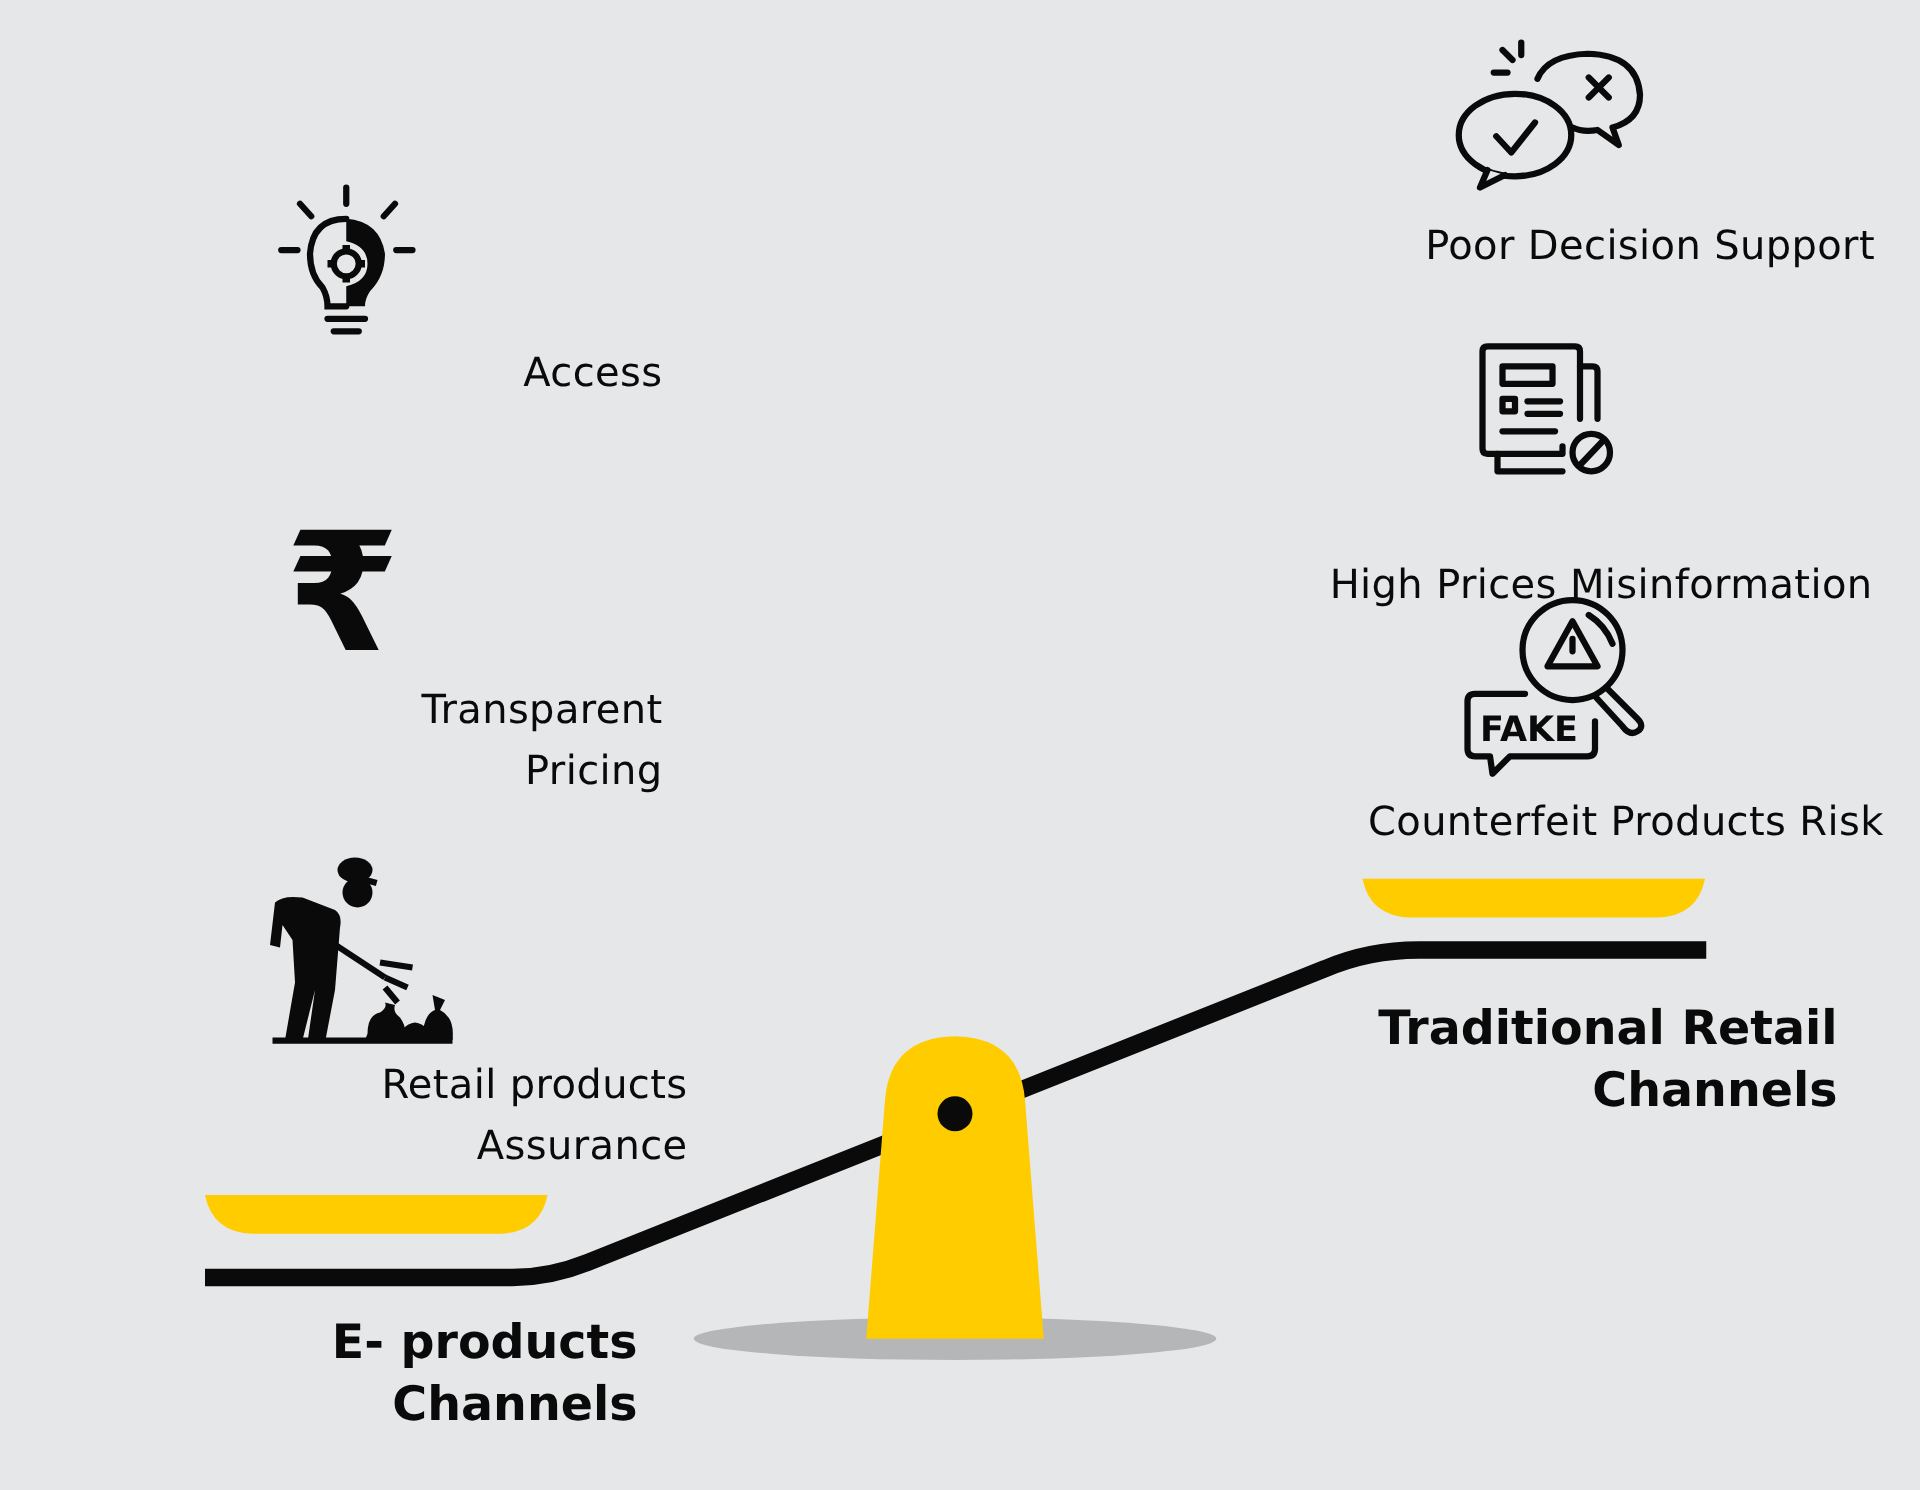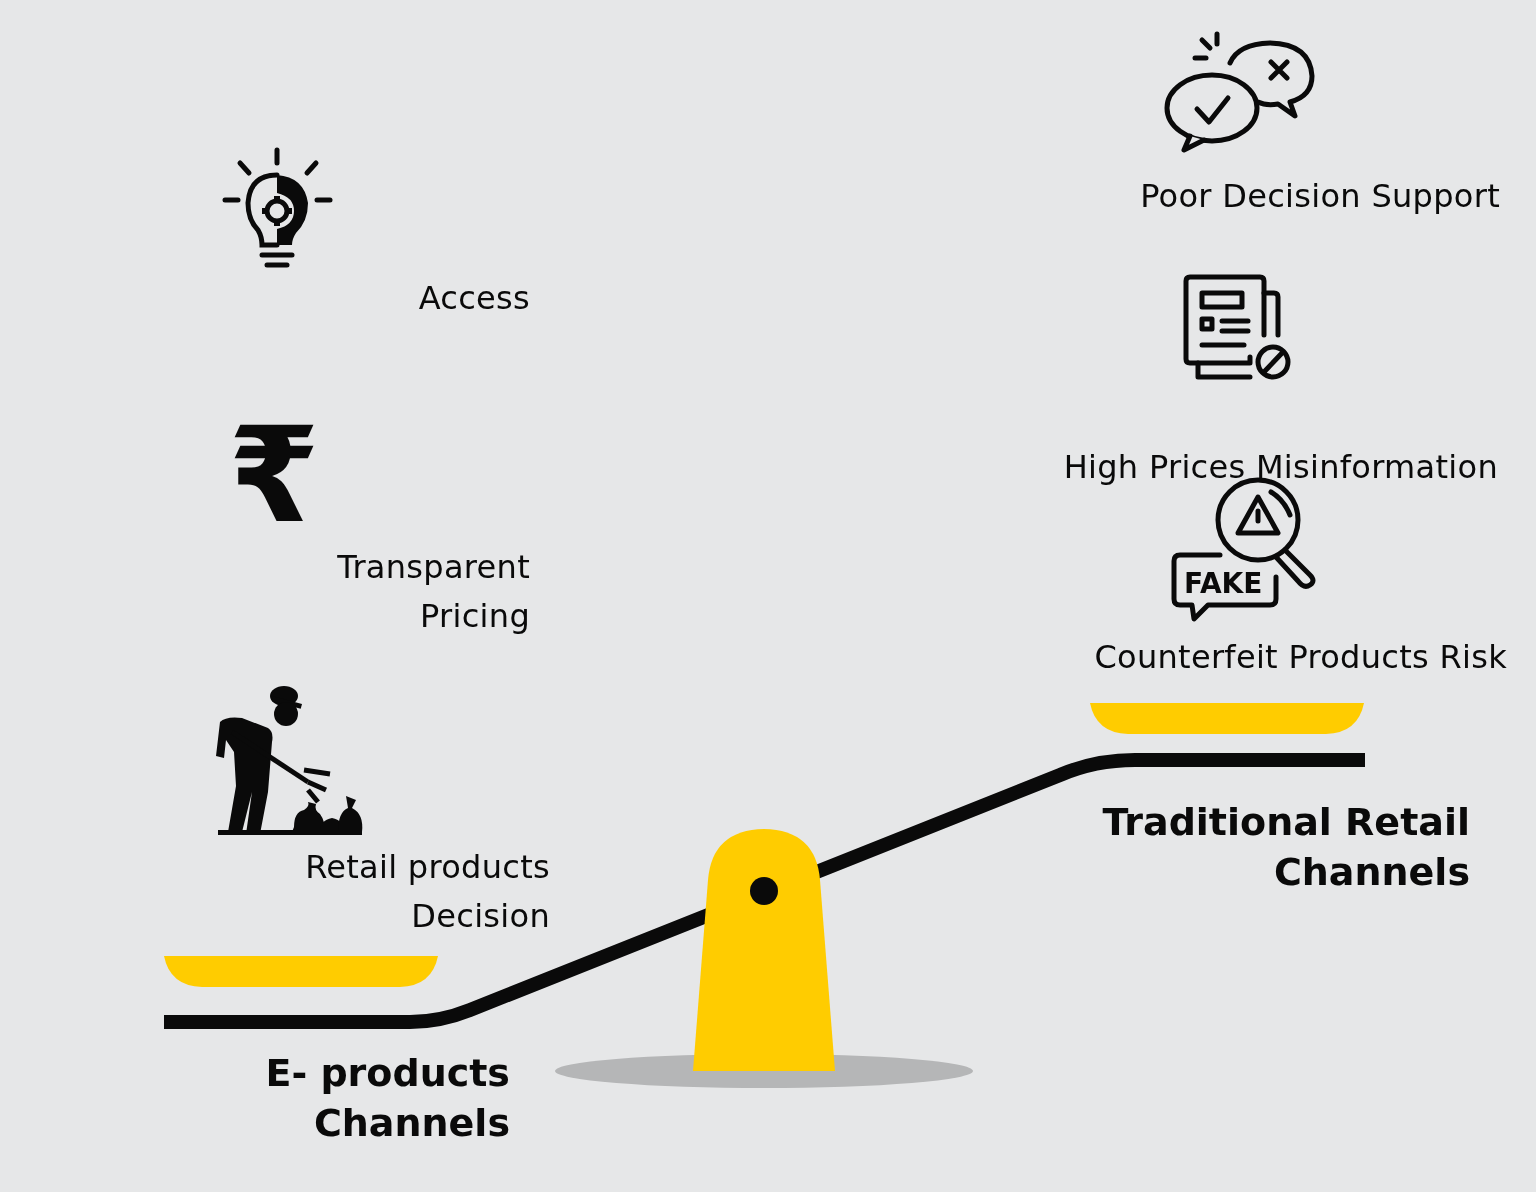--- a/index.html
+++ b/index.html
@@ -81,21 +81,21 @@
     <line x1="20" y1="50" x2="96" y2="100" stroke="#0a0a0a" stroke-width="5"></line>
     <path d="M92 88 L118 92 M96 100 L114 108 M96 108 L106 120" stroke="#0a0a0a" stroke-width="5" fill="none"></path>
     <path d="M82 145 Q82 130 92 128 Q98 124 96 120 L104 122 Q102 128 108 132 Q114 140 112 150 L80 150 Z"></path>
     <path d="M108 150 Q108 138 120 136 Q132 138 132 150 Z"></path>
     <path d="M126 150 Q126 130 136 126 L134 114 L144 118 L140 126 Q152 132 150 150 Z"></path>
     <rect x="6" y="148" width="144" height="5"></rect>
   </g>
 </svg>
 <div class="label" style="left:30px;top:843px;width:520px;">
   <span>Retail products</span>
-  <span>Decision</span>
+  <span>Assurance</span>
 </div>
 
 <div class="channel" style="left:30px;top:1048px;width:480px;">
   <span>E- products</span>
   <span>Channels</span>
 </div>
 
 <svg class="abs" style="left:1160px;top:30px" width="160" height="125" viewBox="0 0 160 125">
   <g stroke="#0a0a0a" stroke-width="5" fill="none" stroke-linecap="round" stroke-linejoin="round">
     <line x1="57" y1="4" x2="57" y2="14"></line>

